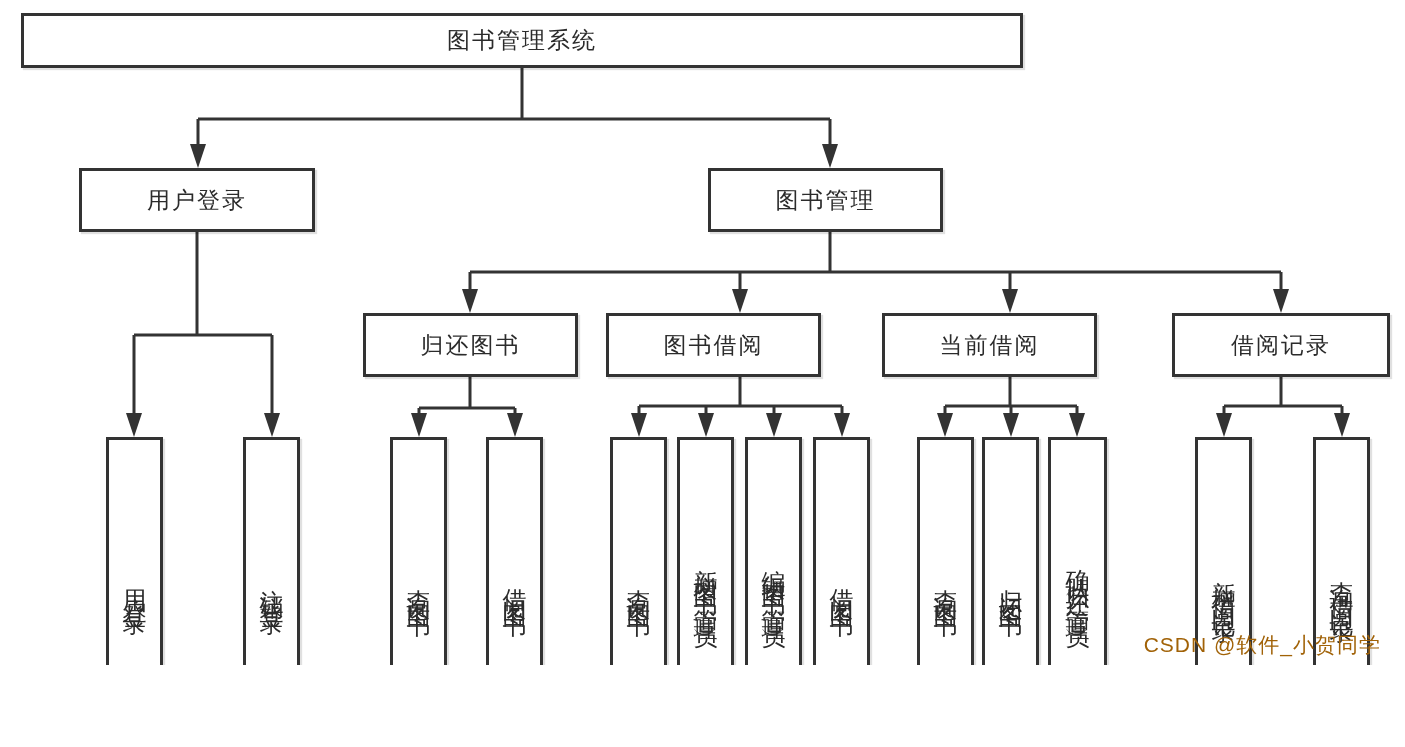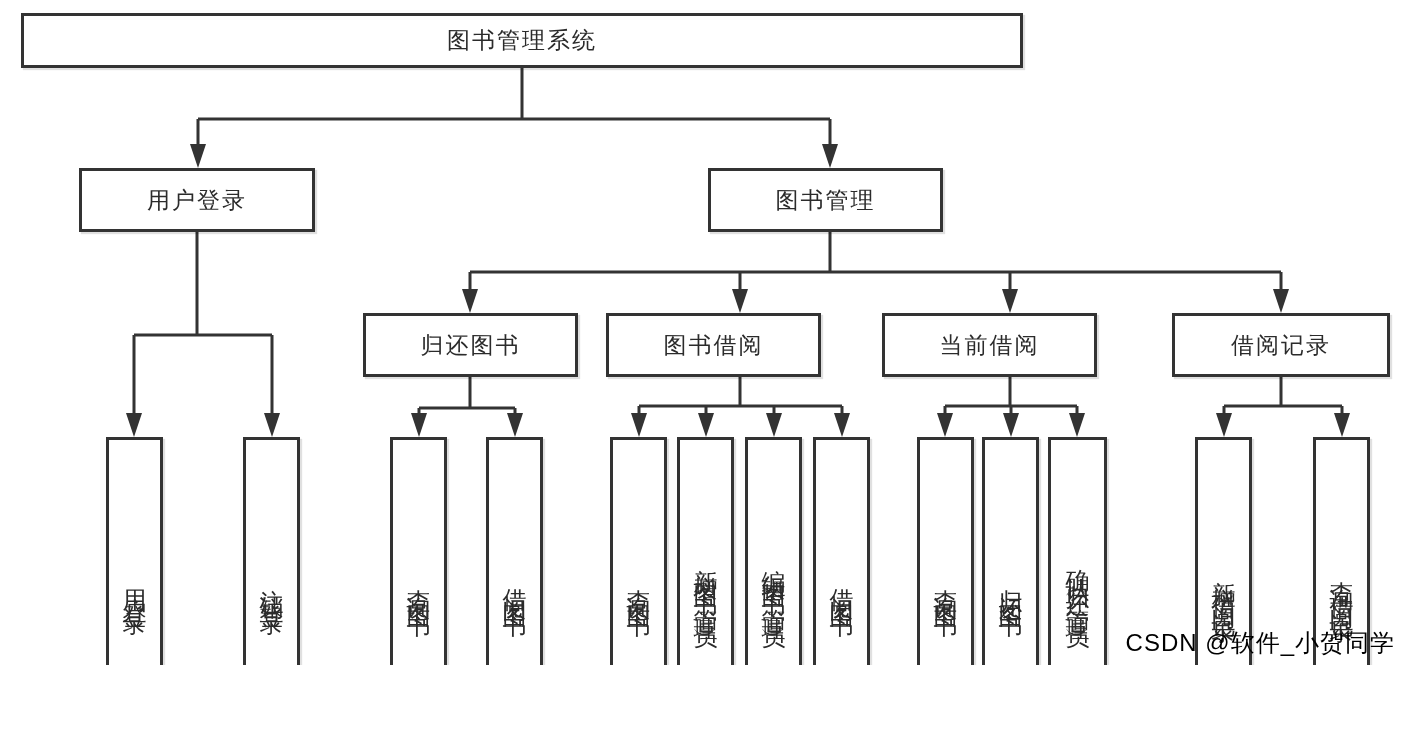--- a/index.html
+++ b/index.html
@@ -51,24 +51,24 @@
   }
   .vlabel {
     writing-mode: vertical-rl;
     font-size: 24px;
     letter-spacing: 8px;
     line-height: 1;
     white-space: nowrap;
   }
   .watermark {
     position: absolute;
-    right: 10px;
+    right: 24px;
     bottom: 6px;
-    color: #000000;
-    font-size: 24px;
+    color: #a16207;
+    font-size: 21px;
     letter-spacing: 1px;
     white-space: nowrap;
   }
 </style>
 </head>
 <body>
 
 <div class="canvas">
 
   <svg class="connectors" viewBox="0 0 1405 747" xmlns="http://www.w3.org/2000/svg" aria-hidden="true">

